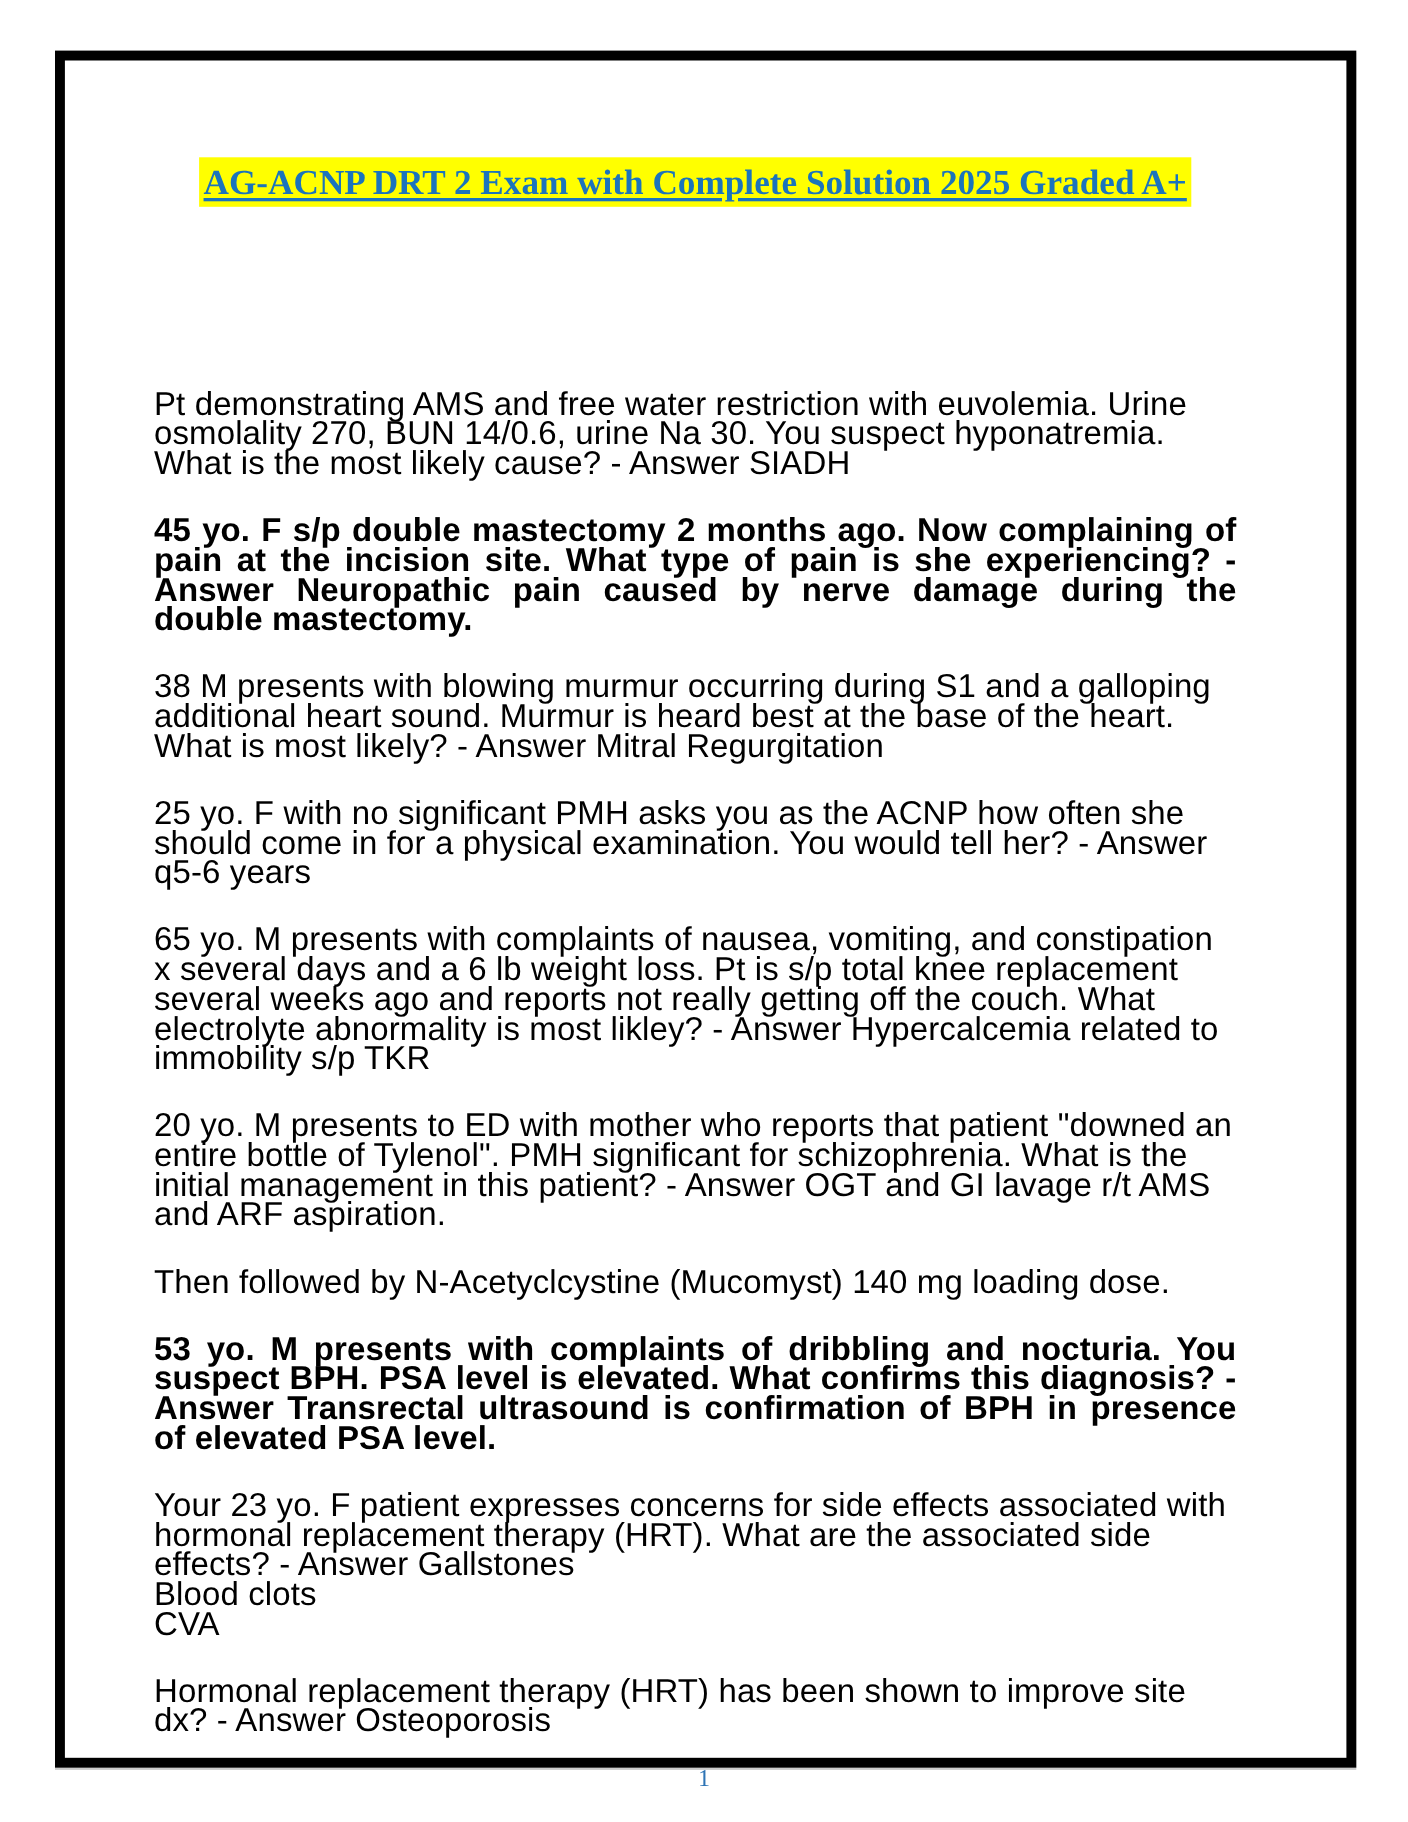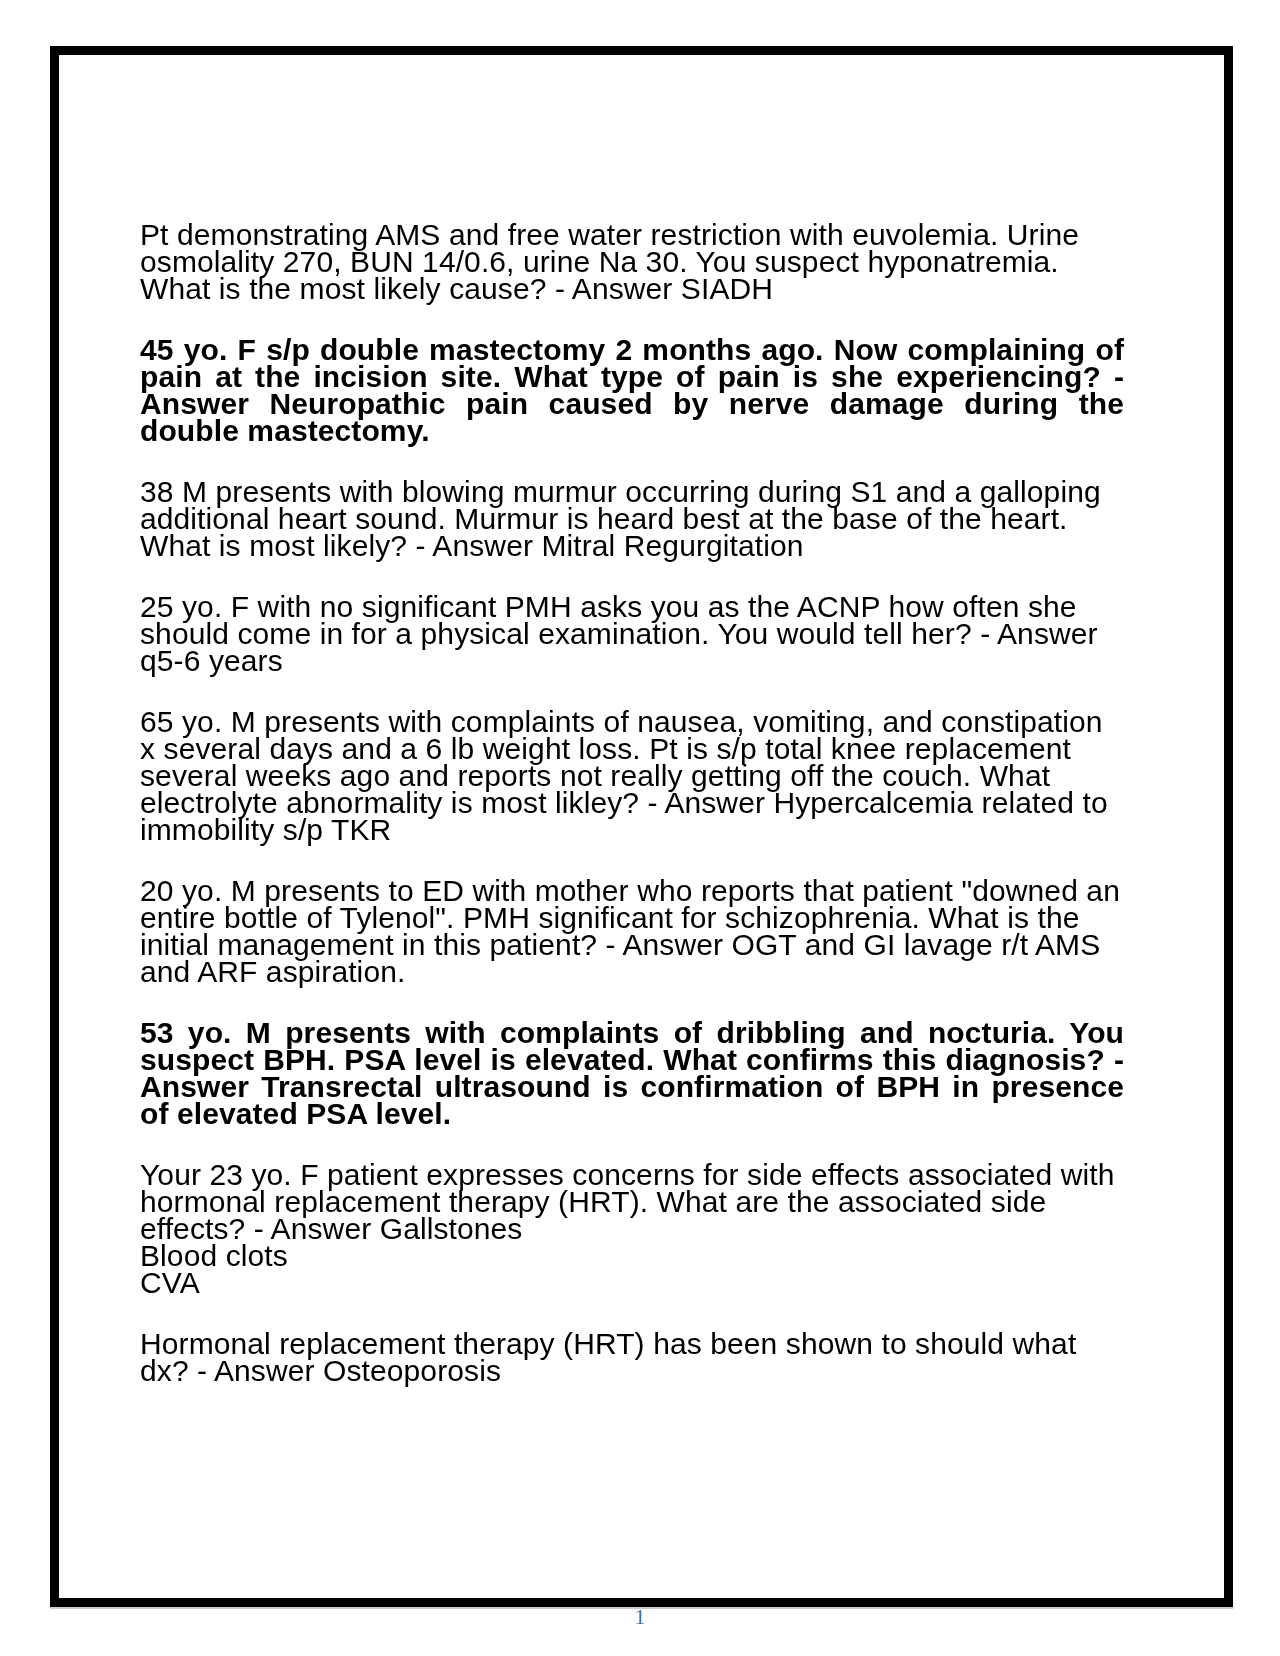--- a/index.html
+++ b/index.html
@@ -73,33 +73,37 @@
     color: #2e74b5;
   }
 </style>
 </head>
 <body>
 
 <div class="page">
 
   <div class="frame">
 
+    <div class="title-row">
+      <span class="title-highlight">AG-ACNP DRT 2 Exam with Complete Solution 2025 Graded A+</span>
+    </div>
 
     <div class="content">
       <p>Pt demonstrating AMS and free water restriction with euvolemia. Urine osmolality 270, BUN 14/0.6, urine Na 30. You suspect hyponatremia. What is the most likely cause? - Answer SIADH</p>
       <p class="justify">45 yo. F s/p double mastectomy 2 months ago. Now complaining of pain at the incision site. What type of pain is she experiencing? - Answer Neuropathic pain caused by nerve damage during the double mastectomy.</p>
       <p>38 M presents with blowing murmur occurring during S1 and a galloping additional heart sound. Murmur is heard best at the base of the heart. What is most likely? - Answer Mitral Regurgitation</p>
       <p>25 yo. F with no significant PMH asks you as the ACNP how often she should come in for a physical examination. You would tell her? - Answer q5-6 years</p>
       <p>65 yo. M presents with complaints of nausea, vomiting, and constipation x several days and a 6 lb weight loss. Pt is s/p total knee replacement several weeks ago and reports not really getting off the couch. What electrolyte abnormality is most likley? - Answer Hypercalcemia related to immobility s/p TKR</p>
       <p>20 yo. M presents to ED with mother who reports that patient "downed an entire bottle of Tylenol". PMH significant for schizophrenia. What is the initial management in this patient? - Answer OGT and GI lavage r/t AMS and ARF aspiration.</p>
+      <p>Then followed by N-Acetyclcystine (Mucomyst) 140 mg loading dose.</p>
       <p class="justify">53 yo. M presents with complaints of dribbling and nocturia. You suspect BPH. PSA level is elevated. What confirms this diagnosis? - Answer Transrectal ultrasound is confirmation of BPH in presence of elevated PSA level.</p>
       <p>Your 23 yo. F patient expresses concerns for side effects associated with hormonal replacement therapy (HRT). What are the associated side effects? - Answer Gallstones
 Blood clots
 CVA</p>
-      <p>Hormonal replacement therapy (HRT) has been shown to should what dx? - Answer Osteoporosis</p>
+      <p>Hormonal replacement therapy (HRT) has been shown to improve site dx? - Answer Osteoporosis</p>
     </div>
 
   </div>
 
   <div class="footer">
     <span class="page-number">1</span>
   </div>
 
 </div>
 

